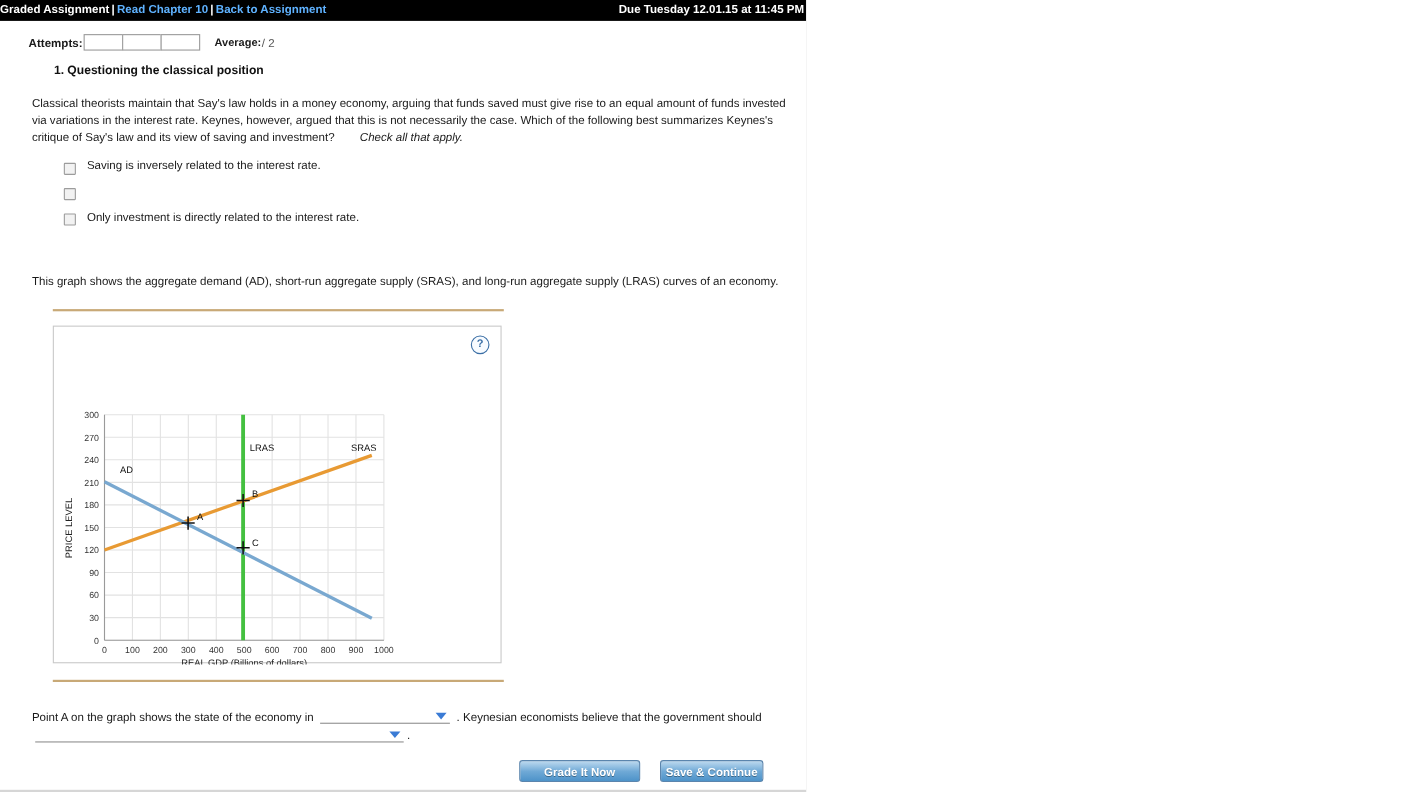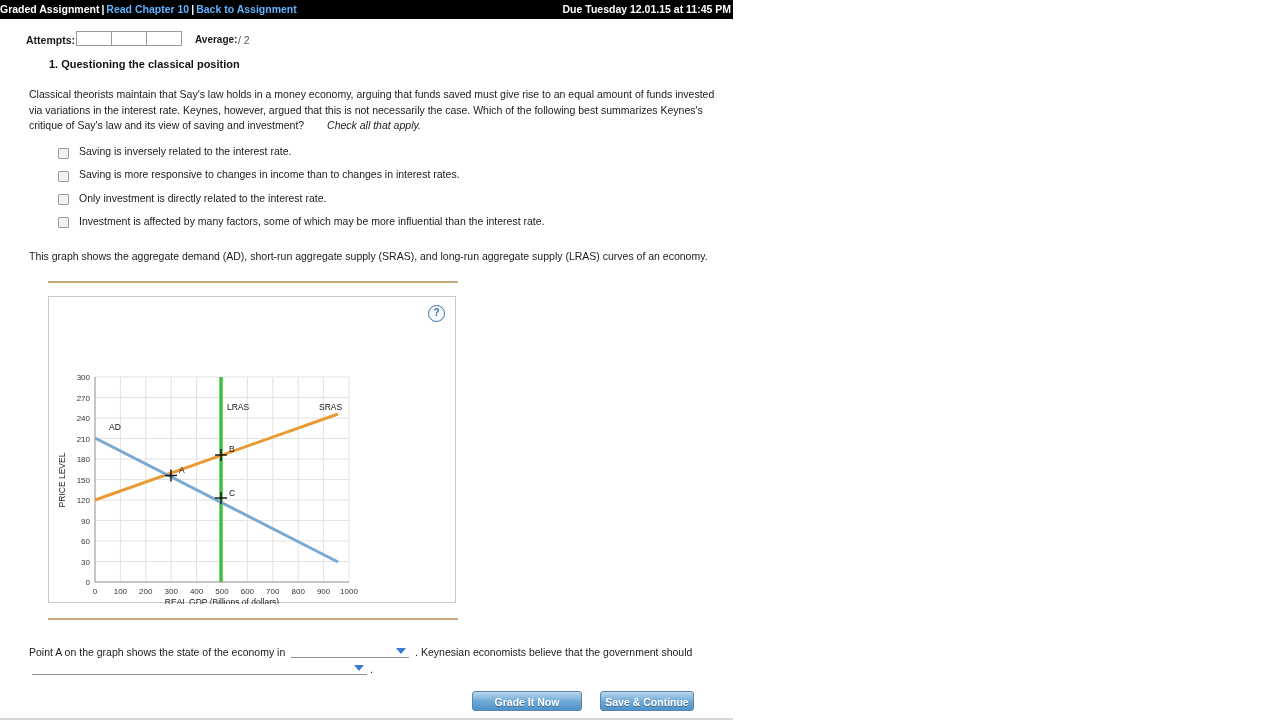--- a/index.html
+++ b/index.html
@@ -315,29 +315,24 @@
       <i>Check all that apply.</i>
     </div>
 
     <div class="options">
       <div class="option">
         <span class="cb"></span>
         <span class="lbl">Saving is inversely related to the interest rate.</span>
       </div>
       <div class="option">
         <span class="cb"></span>
-        <span class="lbl">Saving is more responsive to changes in income than to changes in interest rates.</span>
       </div>
       <div class="option">
         <span class="cb"></span>
         <span class="lbl">Only investment is directly related to the interest rate.</span>
-      </div>
-      <div class="option">
-        <span class="cb"></span>
-        <span class="lbl">Investment is affected by many factors, some of which may be more influential than the interest rate.</span>
       </div>
     </div>
 
     <div class="graph-intro">This graph shows the aggregate demand (AD), short-run aggregate supply (SRAS), and long-run aggregate supply (LRAS) curves of an economy.</div>
 
     <div class="graph-wrap">
       <div class="rule top"></div>
       <div class="rule bottom"></div>
       <div class="graph-panel">
         <div class="help-icon">?</div>

